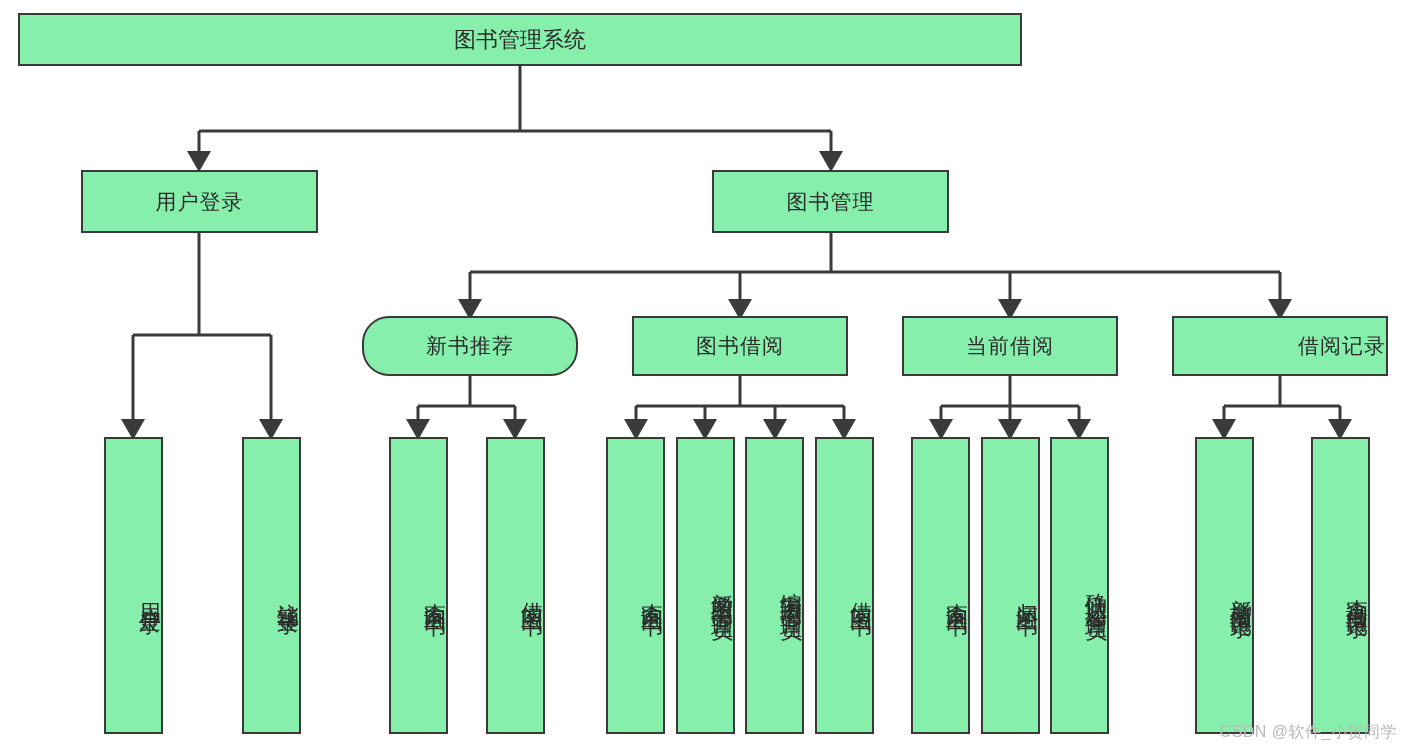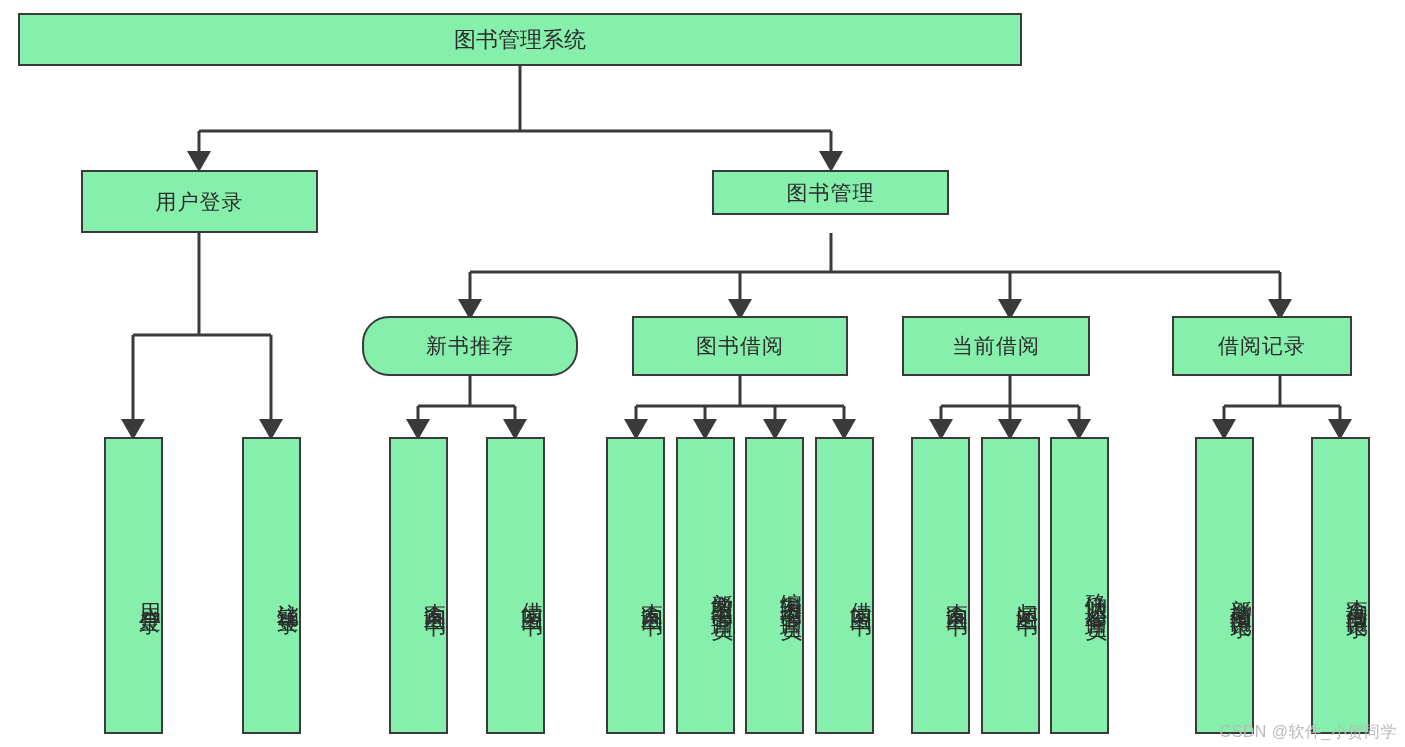--- a/index.html
+++ b/index.html
@@ -106,34 +106,34 @@
     </g>
   </svg>
 
   <div class="node root" style="left:18px;top:13px;width:1004px;height:53px;">
     <span class="txt">图书管理系统</span>
   </div>
 
   <div class="node h" style="left:81px;top:170px;width:237px;height:63px;">
     <span class="txt">用户登录</span>
   </div>
-  <div class="node h" style="left:712px;top:170px;width:237px;height:45px;">
+  <div class="node h" style="left:712px;top:170px;width:237px;height:63px;">
     <span class="txt">图书管理</span>
   </div>
 
   <div class="node h" style="left:362px;top:316px;width:216px;height:60px;border-radius:27px;">
     <span class="txt">新书推荐</span>
   </div>
   <div class="node h" style="left:632px;top:316px;width:216px;height:60px;">
     <span class="txt">图书借阅</span>
   </div>
-  <div class="node h" style="left:902px;top:316px;width:188px;height:60px;">
+  <div class="node h" style="left:902px;top:316px;width:216px;height:60px;">
     <span class="txt">当前借阅</span>
   </div>
-  <div class="node h" style="left:1172px;top:316px;width:180px;height:60px;">
+  <div class="node h" style="left:1172px;top:316px;width:216px;height:60px;justify-content:flex-end;">
     <span class="txt">借阅记录</span>
   </div>
 
   <div class="node leaf" style="left:104px;top:437px;width:59px;height:297px;">
     <span class="txt">用户登录</span>
   </div>
   <div class="node leaf" style="left:242px;top:437px;width:59px;height:297px;">
     <span class="txt">注销登录</span>
   </div>
 

